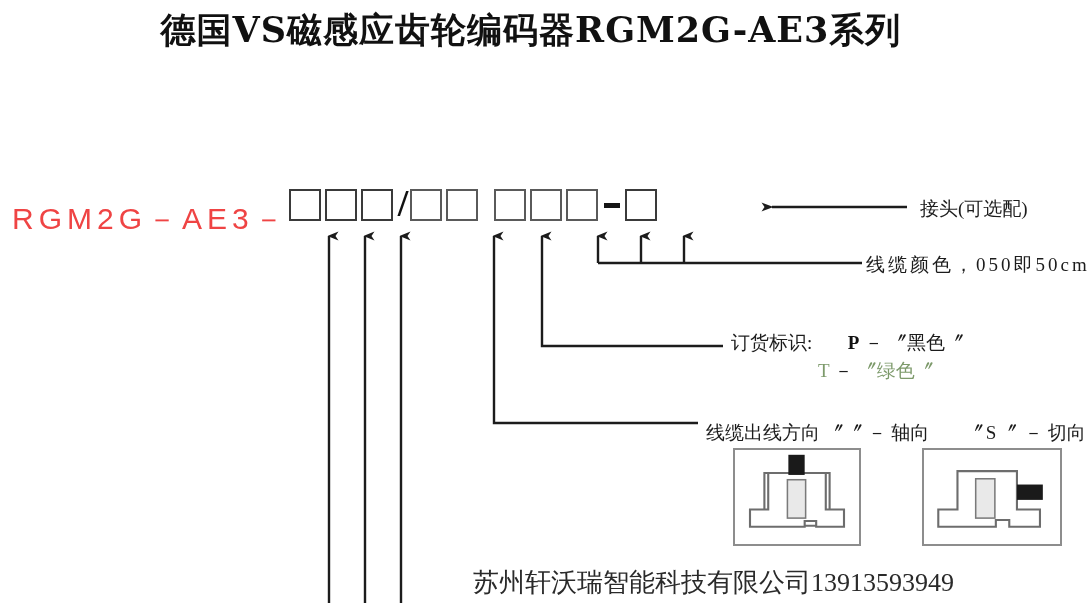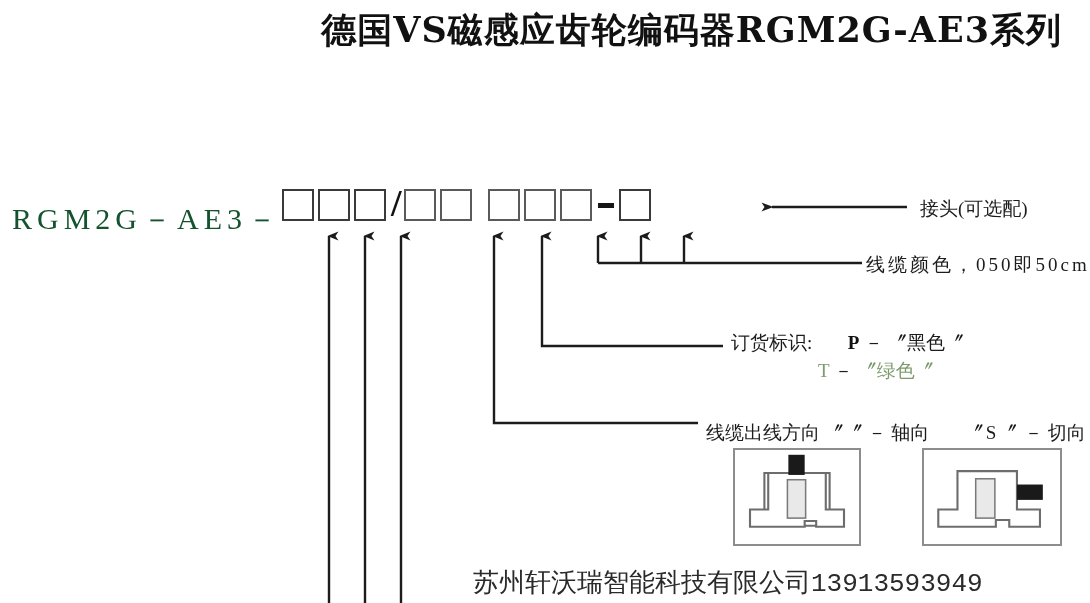--- a/index.html
+++ b/index.html
@@ -5,32 +5,32 @@
 <style>
   html,body{margin:0;padding:0;background:#ffffff;}
   body{
     width:1090px;height:603px;position:relative;overflow:hidden;
     font-family:"Liberation Serif","DejaVu Serif",serif;
     color:#1a1a1a;
     -webkit-font-smoothing:antialiased;
   }
 
   
-  .title-block{position:absolute;left:0;top:6px;width:1062px;text-align:right;}
+  .title-block{position:absolute;left:0;top:6px;width:1062px;text-align:center;}
   .title-line{
     font-family:"DejaVu Serif","Liberation Serif",serif;
     font-size:35px;line-height:48px;font-weight:700;
     letter-spacing:1px;white-space:nowrap;color:#111;
   }
 
   
   .code-row{position:absolute;left:12px;top:182px;height:46px;display:flex;align-items:center;}
   .code-text{
-    font-family:Liberation Serif, serif;
-    font-size:30px;letter-spacing:5px;white-space:nowrap;color:#14532d;
+    font-family:Liberation Sans, sans-serif;
+    font-size:30px;letter-spacing:5px;white-space:nowrap;color:#ef4444;
     line-height:46px;
     margin-top:28px;
   }
   .code-box{
     width:32px;height:32px;border:2px solid #5a5a5a;background:#fff;
     box-sizing:border-box;margin-right:4px;flex:0 0 auto;
   }
   .code-box.dark{border-color:#3a3a3a;}
   .slash{
     font-family:"Liberation Serif","DejaVu Serif",serif;
@@ -64,21 +64,21 @@
 
   
   .fig{position:absolute;border:2px solid #8d8d8d;background:#fff;box-sizing:border-box;}
   .fig-a{left:733px;top:448px;width:128px;height:98px;}
   .fig-b{left:922px;top:448px;width:140px;height:98px;}
   .fig-inner{position:absolute;left:0;top:0;width:100%;height:100%;}
 
   
   .footer{
     position:absolute;left:473px;top:565px;
-    font-family:Liberation Mono, monospace;
+    font-family:Liberation Serif, serif;
     font-size:26px;color:#2a2a2a;white-space:nowrap;letter-spacing:0px;
   }
 </style>
 </head>
 <body>
 
 <div class="title-block">
   <div class="title-line">德国VS磁感应齿轮编码器RGM2G-AE3系列</div>
 </div>
 

